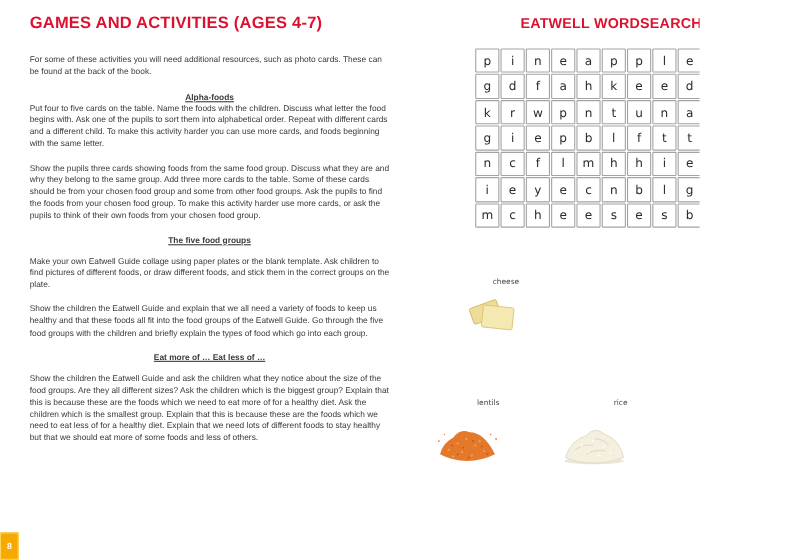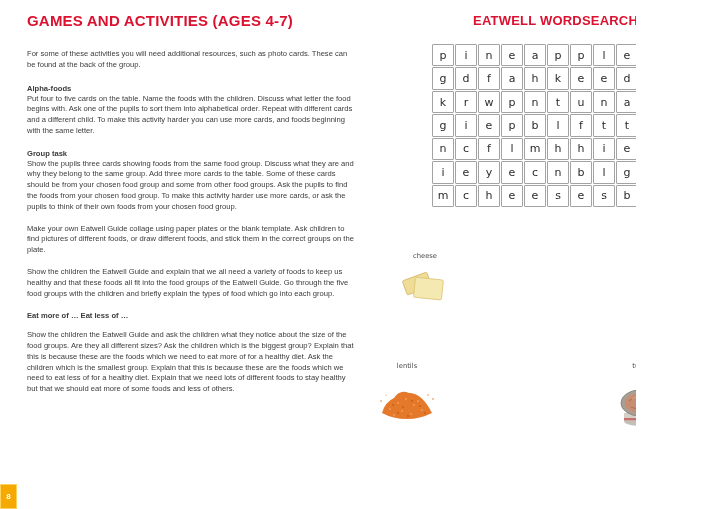--- a/index.html
+++ b/index.html
@@ -6,36 +6,36 @@
   .page{position:relative;width:636px;height:509px;background:#ffffff;overflow:hidden;
         font-family:"Liberation Sans",sans-serif;}
 
   
   .left-col{position:absolute;left:27px;top:12px;width:327px;}
   .page-title{margin:0 0 20px 0;font-size:15px;font-weight:bold;
               color:var(--title-red,#dc1130);letter-spacing:0.2px;}
   .body{margin:0 0 11px 0;font-size:7.6px;line-height:1.42;color:#3b3b3b;}
   .intro{margin-bottom:13px;}
   .heading{margin:12px 0 1px 0;font-size:7.6px;font-weight:bold;
-           color:#3b3b3b;}
+           text-decoration:underline;color:#3b3b3b;text-align:center;}
   .section.gap .heading{margin-bottom:10px;}
 
   
   .ws-title{position:absolute;left:432px;top:13px;width:206px;margin:0;text-align:right;
             font-size:13px;font-weight:bold;color:var(--title-red,#dc1130);letter-spacing:0.2px;}
   .ws-grid{position:absolute;left:432px;top:44px;width:206px;height:163px;
            display:grid;grid-template-columns:repeat(9,1fr);grid-template-rows:repeat(7,1fr);gap:1px;}
   .ws-cell{border:1px solid var(--grid-border,#a3a3a3);border-radius:1px;background:#fff;
            display:flex;align-items:center;justify-content:center;
            font-size:11px;color:#2b2b2b;font-family:"DejaVu Sans",sans-serif;}
 
   .foods-row{position:absolute;display:flex;justify-content:space-between;}
   .row1{left:378px;top:252px;width:325px;}
   .row2{left:360px;top:362px;width:327px;}
-  .food-card{margin:0;width:94px;display:flex;flex-direction:column;align-items:center;}
+  .food-card{margin:0;width:94px;display:flex;flex-direction:column;align-items:flex-end;}
   .food-label{font-size:6.8px;color:#4a4a4a;margin-bottom:7px;
               font-family:"DejaVu Sans",sans-serif;}
   .food-img{display:flex;justify-content:center;align-items:flex-start;}
 
   
   .edge{position:absolute;left:701px;width:19px;}
   .edge.olive1{top:0;height:115px;background:var(--olive,#a1a04e);}
   .edge.redblock{top:118px;height:48px;background:var(--edge-red,#cf0c26);}
   .edge.olive2{top:169px;height:312px;background:var(--olive,#a1a04e);}
   .pageno{position:absolute;background:var(--orange,#f6a900);color:#fff;
@@ -44,33 +44,33 @@
                border:1px solid #ffd35e;box-sizing:border-box;}
   .pageno.right{left:701px;top:485px;width:19px;height:24px;}
 </style>
 </head>
 <body>
 
 <div class="page">
 
   <section class="left-col">
     <h1 class="page-title">GAMES AND ACTIVITIES (AGES 4-7)</h1>
-    <p class="body intro">For some of these activities you will need additional resources, such as photo cards. These can be found at the back of the group.</p>
+    <p class="body intro">For some of these activities you will need additional resources, such as photo cards. These can be found at the back of the book.</p>
 
     <div class="section">
       <h3 class="heading">Alpha-foods</h3>
       <p class="body">Put four to five cards on the table. Name the foods with the children. Discuss what letter the food begins with. Ask one of the pupils to sort them into alphabetical order. Repeat with different cards and a different child. To make this activity harder you can use more cards, and foods beginning with the same letter.</p>
     </div>
 
     <div class="section">
-      <h3 class="heading">Group task</h3>
       <p class="body">Show the pupils three cards showing foods from the same food group. Discuss what they are and why they belong to the same group. Add three more cards to the table. Some of these cards should be from your chosen food group and some from other food groups. Ask the pupils to find the foods from your chosen food group. To make this activity harder use more cards, or ask the pupils to think of their own foods from your chosen food group.</p>
     </div>
 
     <div class="section gap">
+      <h3 class="heading">The five food groups</h3>
       <p class="body">Make your own Eatwell Guide collage using paper plates or the blank template. Ask children to find pictures of different foods, or draw different foods, and stick them in the correct groups on the plate.</p>
       <p class="body">Show the children the Eatwell Guide and explain that we all need a variety of foods to keep us healthy and that these foods all fit into the food groups of the Eatwell Guide. Go through the five food groups with the children and briefly explain the types of food which go into each group.</p>
     </div>
 
     <div class="section gap">
       <h3 class="heading">Eat more of … Eat less of …</h3>
       <p class="body">Show the children the Eatwell Guide and ask the children what they notice about the size of the food groups. Are they all different sizes? Ask the children which is the biggest group? Explain that this is because these are the foods which we need to eat more of for a healthy diet. Ask the children which is the smallest group. Explain that this is because these are the foods which we need to eat less of for a healthy diet. Explain that we need lots of different foods to stay healthy but that we should eat more of some foods and less of others.</p>
     </div>
   </section>
 
@@ -203,20 +203,38 @@
           <g fill="#e5792b">
             <circle cx="3" cy="24" r="0.8"></circle>
               <circle cx="55" cy="22" r="0.8"></circle>
             <circle cx="50" cy="18" r="0.7"></circle>
               <circle cx="8" cy="18" r="0.6"></circle>
           </g>
         </svg>
       </div>
     </figure>
     <figure class="food-card">
+      <figcaption class="food-label">rice</figcaption>
+      <div class="food-img">
+        <svg width="62" height="46" viewBox="0 0 62 46">
+          <ellipse cx="31" cy="42" rx="27" ry="3" fill="#e9e6da"></ellipse>
+          <path d="M5 39 Q10 23 24 19 Q32 10 41 18 Q54 22 58 39 Q44 44 31 44 Q17 44 5 39 Z" fill="#f4efdf" stroke="#e0d9c4" stroke-width="0.8"></path>
+          <path d="M14 32 Q22 26 30 28 M24 36 Q32 31 42 33 M32 22 Q38 22 44 27" stroke="#e2dbc5" stroke-width="1" fill="none"></path>
+          <g fill="#fdfbf3">
+            <circle cx="20" cy="28" r="1"></circle>
+              <circle cx="30" cy="24" r="1"></circle>
+              <circle cx="40" cy="29" r="1"></circle>
+            <circle cx="26" cy="34" r="1"></circle>
+              <circle cx="36" cy="37" r="1"></circle>
+              <circle cx="46" cy="35" r="1"></circle>
+          </g>
+        </svg>
+      </div>
+    </figure>
+    <figure class="food-card">
       <figcaption class="food-label">tuna</figcaption>
       <div class="food-img">
         <svg width="48" height="52" viewBox="0 0 48 52">
           <ellipse cx="24" cy="44" rx="16" ry="5" fill="#c3bfb7"></ellipse>
           <rect x="8" y="36" width="32" height="8" fill="#d4d0c8"></rect>
           <rect x="8" y="41" width="32" height="2.4" fill="#c0504d" opacity="0.75"></rect>
           <ellipse cx="24" cy="26" rx="19" ry="13" fill="#a8a096" stroke="#8c8478" stroke-width="1"></ellipse>
           <ellipse cx="24" cy="26" rx="15.5" ry="10" fill="#c78e73"></ellipse>
           <path d="M13 24 Q20 18 30 21 M15 30 Q24 34 34 29 M20 24 Q26 28 31 24" stroke="#a96e52" stroke-width="1.1" fill="none" opacity="0.8"></path>
           <path d="M16 22 Q24 17 33 23" stroke="#e0b297" stroke-width="1" fill="none" opacity="0.9"></path>

